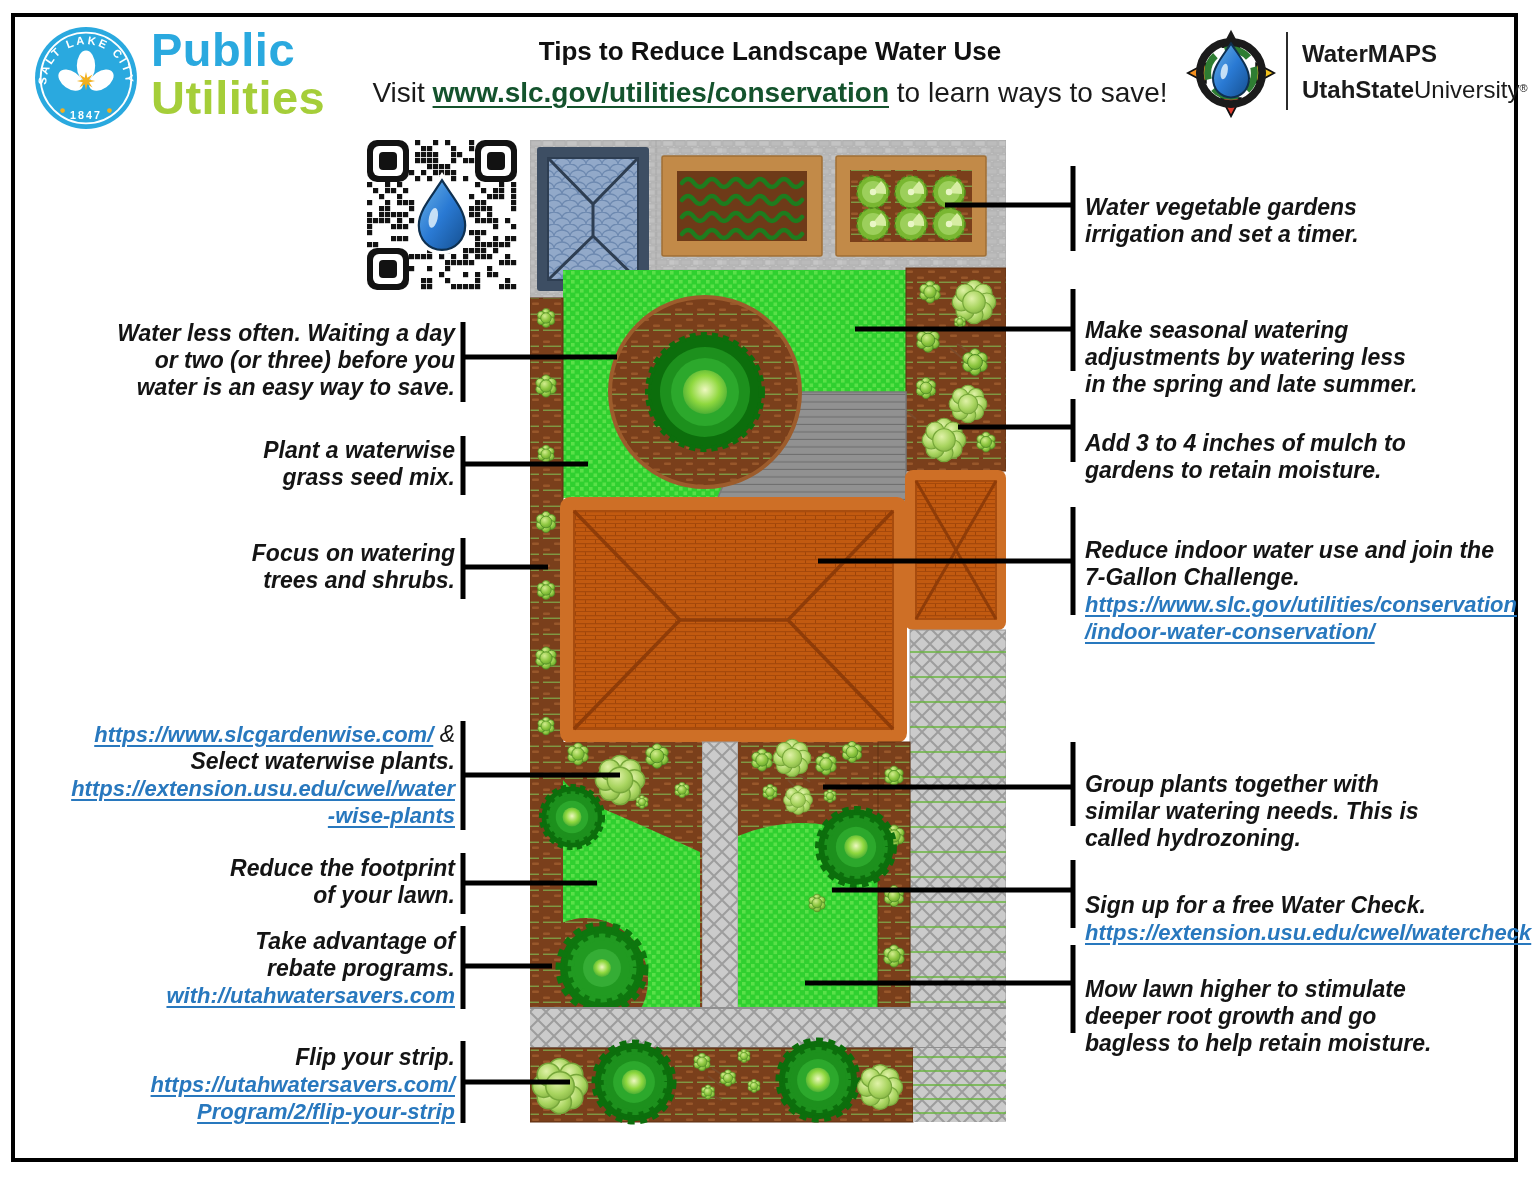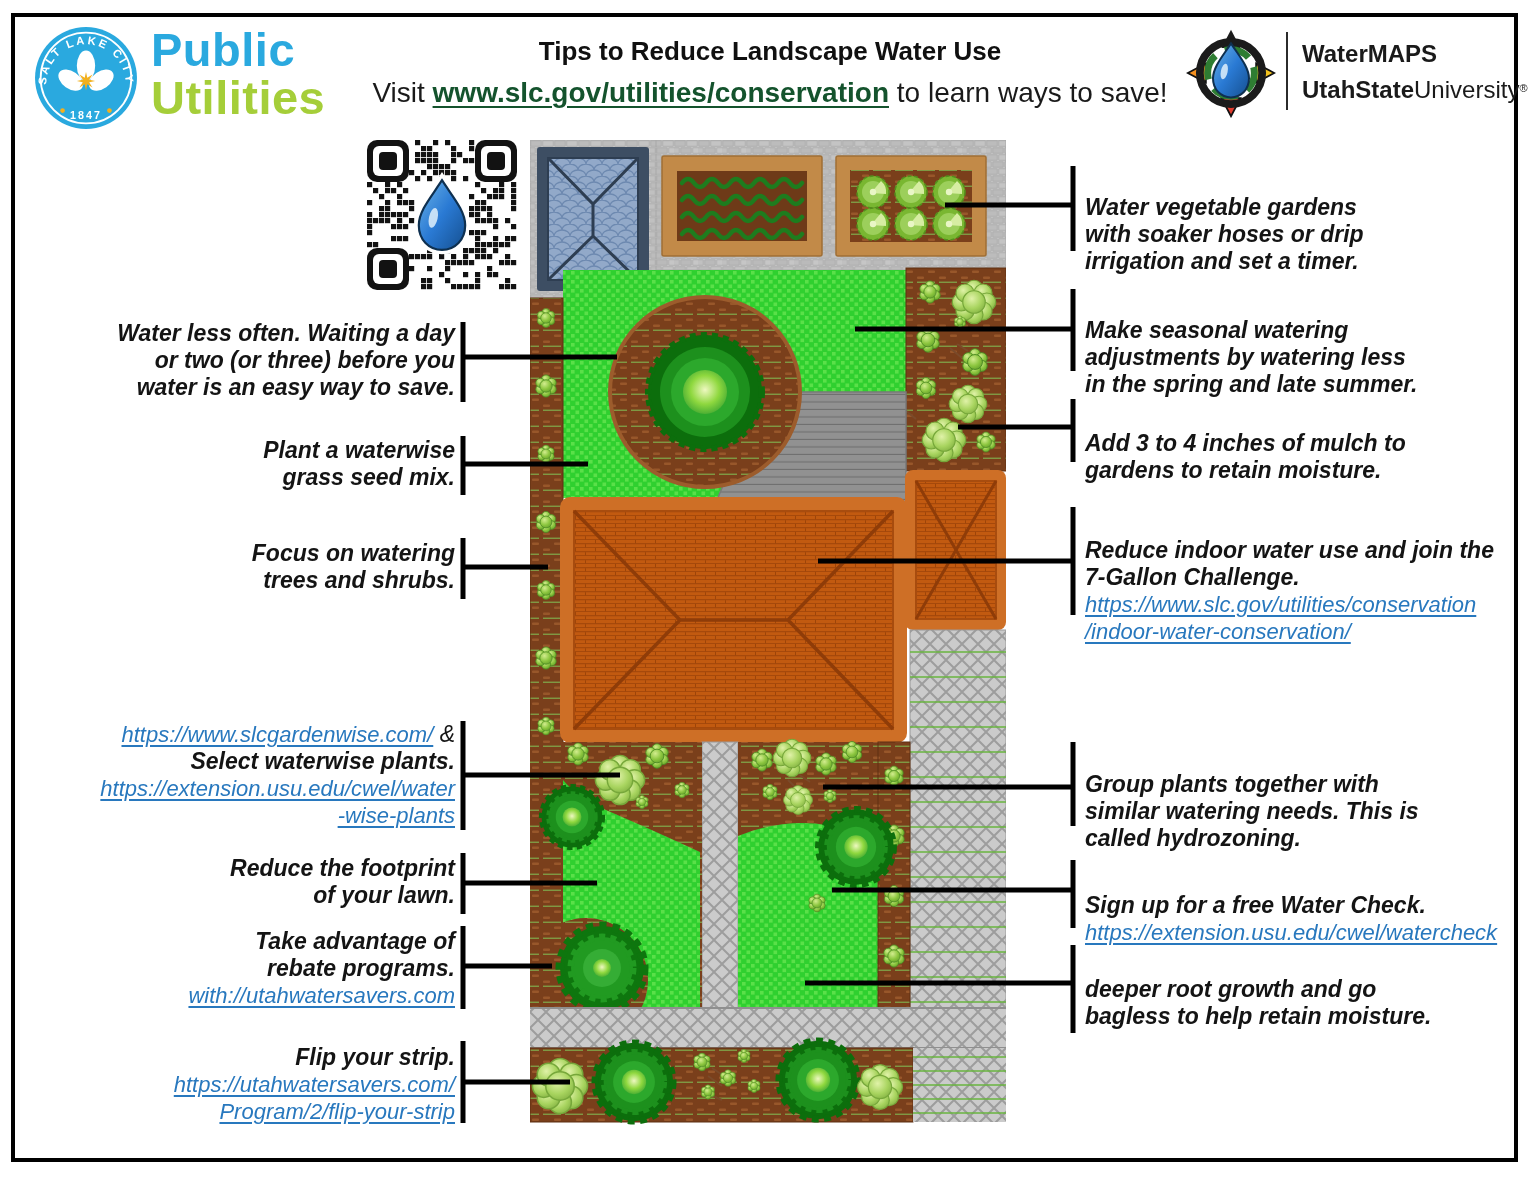--- a/index.html
+++ b/index.html
@@ -26,21 +26,21 @@
 
   
   .qr { position:absolute; left:366px; top:139px; width:152px; height:152px; }
   .plan { position:absolute; left:530px; top:140px; width:476px; height:1010px; }
   .connectors { position:absolute; left:0; top:0; width:1536px; height:1187px; pointer-events:none; }
 
   
   .ann { position:absolute; font-style:italic; font-weight:bold; font-size:23px; line-height:27px; color:#141414; white-space:nowrap; }
   .ann-left { right:1081px; text-align:right; }
   .ann-right { left:1085px; text-align:left;margin-top:26px; }
-  .ln-l { color:#2878be; font-weight:normal; font-size:22px; text-decoration:underline; text-underline-offset:3px; cursor:pointer; }
+  .ln-l { color:#2878be; font-weight:bold; font-size:22px; text-decoration:underline; text-underline-offset:3px; cursor:pointer; }
   .ln-amp { color:#141414; font-weight:normal; }
 </style>
 </head>
 <body>
 
 <div class="page">
   <div class="frame"></div>
 
   <svg class="slc-badge" viewBox="0 0 104 104">
     <circle cx="52" cy="52" r="50" fill="#2aa9df"></circle>
@@ -650,21 +650,20 @@
         <div><span>rebate programs.</span></div>
         <div><a class="ln-l">with://utahwatersavers.com</a></div>
       </div>
       <div class="ann ann-left" style="top: 1044px;">
         <div><span>Flip your strip.</span></div>
         <div><a class="ln-l">https://utahwatersavers.com/</a></div>
         <div><a class="ln-l">Program/2/flip-your-strip</a></div>
       </div>
       <div class="ann ann-right" style="top: 168px;">
         <div><span>Water vegetable gardens</span></div>
-        <div><span>with soaker hoses or drip</span></div>
         <div><span>irrigation and set a timer.</span></div>
       </div>
       <div class="ann ann-right" style="top: 291px;">
         <div><span>Make seasonal watering</span></div>
         <div><span>adjustments by watering less</span></div>
         <div><span>in the spring and late summer.</span></div>
       </div>
       <div class="ann ann-right" style="top: 404px;">
         <div><span>Add 3 to 4 inches of mulch to</span></div>
         <div><span>gardens to retain moisture.</span></div>
@@ -678,17 +677,18 @@
       <div class="ann ann-right" style="top: 745px;">
         <div><span>Group plants together with</span></div>
         <div><span>similar watering needs. This is</span></div>
         <div><span>called hydrozoning.</span></div>
       </div>
       <div class="ann ann-right" style="top: 866px;">
         <div><span>Sign up for a free Water Check.</span></div>
         <div><a class="ln-l">https://extension.usu.edu/cwel/watercheck</a></div>
       </div>
       <div class="ann ann-right" style="top: 950px;">
+        <div><span>Mow lawn higher to stimulate</span></div>
         <div><span>deeper root growth and go</span></div>
         <div><span>bagless to help retain moisture.</span></div>
       </div>
     </div>
 </div>
 
 </body></html>

